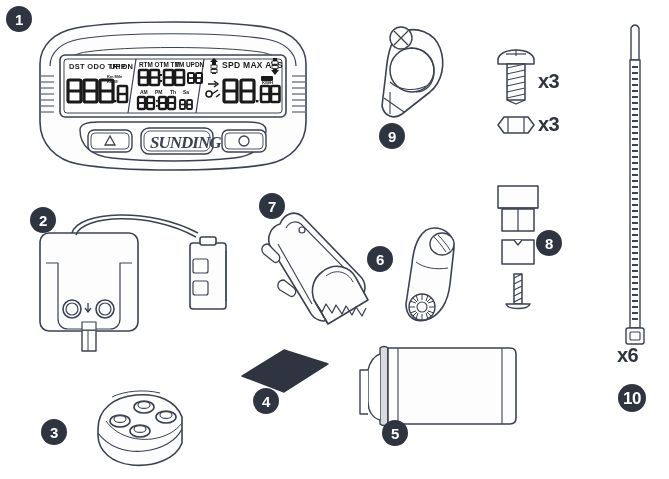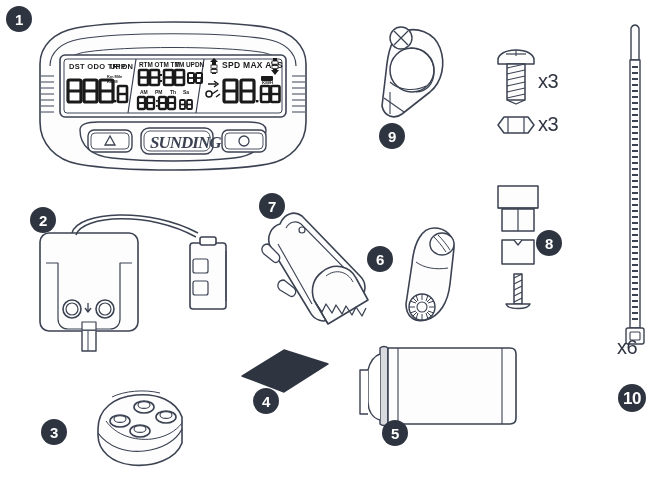--- a/index.html
+++ b/index.html
@@ -4,21 +4,21 @@
 <style>
   html,body{margin:0;padding:0;background:#fff;}
   body{width:669px;height:479px;position:relative;overflow:hidden;
        font-family:"Liberation Sans",sans-serif;color:#2e3440;}
   #stage{position:absolute;left:0;top:0;width:669px;height:479px;}
   .badge{position:absolute;width:26px;height:26px;border-radius:50%;
          background:#2e3440;color:#fff;font-size:15px;font-weight:bold;
          display:flex;align-items:center;justify-content:center;
          line-height:1;letter-spacing:-0.5px;}
   .badge.b10{width:28px;height:28px;font-size:17px;}
-  .qty{position:absolute;font-size:20px;font-weight:normal;color:#2e3440;
+  .qty{position:absolute;font-size:20px;font-weight:bold;color:#2e3440;
        letter-spacing:-0.5px;}
   .part{position:absolute;}
   svg{display:block;overflow:visible;}
   .lcdlabel{font-family:"Liberation Sans",sans-serif;font-weight:bold;
             fill:#1a1a1a;}
 </style>
 </head>
 <body>
 
 <div id="stage">
@@ -405,21 +405,21 @@
         <rect x="14" y="260" width="6" height="2"></rect>
           <rect x="14" y="266" width="6" height="2"></rect>
         <rect x="14" y="272" width="6" height="2"></rect>
           <rect x="14" y="278" width="6" height="2"></rect>
         <rect x="14" y="284" width="6" height="2"></rect>
           <rect x="14" y="290" width="6" height="2"></rect>
         <rect x="14" y="296" width="6" height="2"></rect>
       </g>
     </svg>
   </div>
-  <div class="qty" style="left:617px;top:336px;">x6</div>
+  <div class="qty" style="left:617px;top:344px;">x6</div>
 
   <div class="badge" style="left:6px;top:6px;">1</div>
   <div class="badge" style="left:30px;top:207px;">2</div>
   <div class="badge" style="left:41px;top:419px;">3</div>
   <div class="badge" style="left:253px;top:388px;">4</div>
   <div class="badge" style="left:382px;top:420px;">5</div>
   <div class="badge" style="left:367px;top:246px;">6</div>
   <div class="badge" style="left:259px;top:193px;">7</div>
   <div class="badge" style="left:536px;top:230px;">8</div>
   <div class="badge" style="left:379px;top:123px;">9</div>

